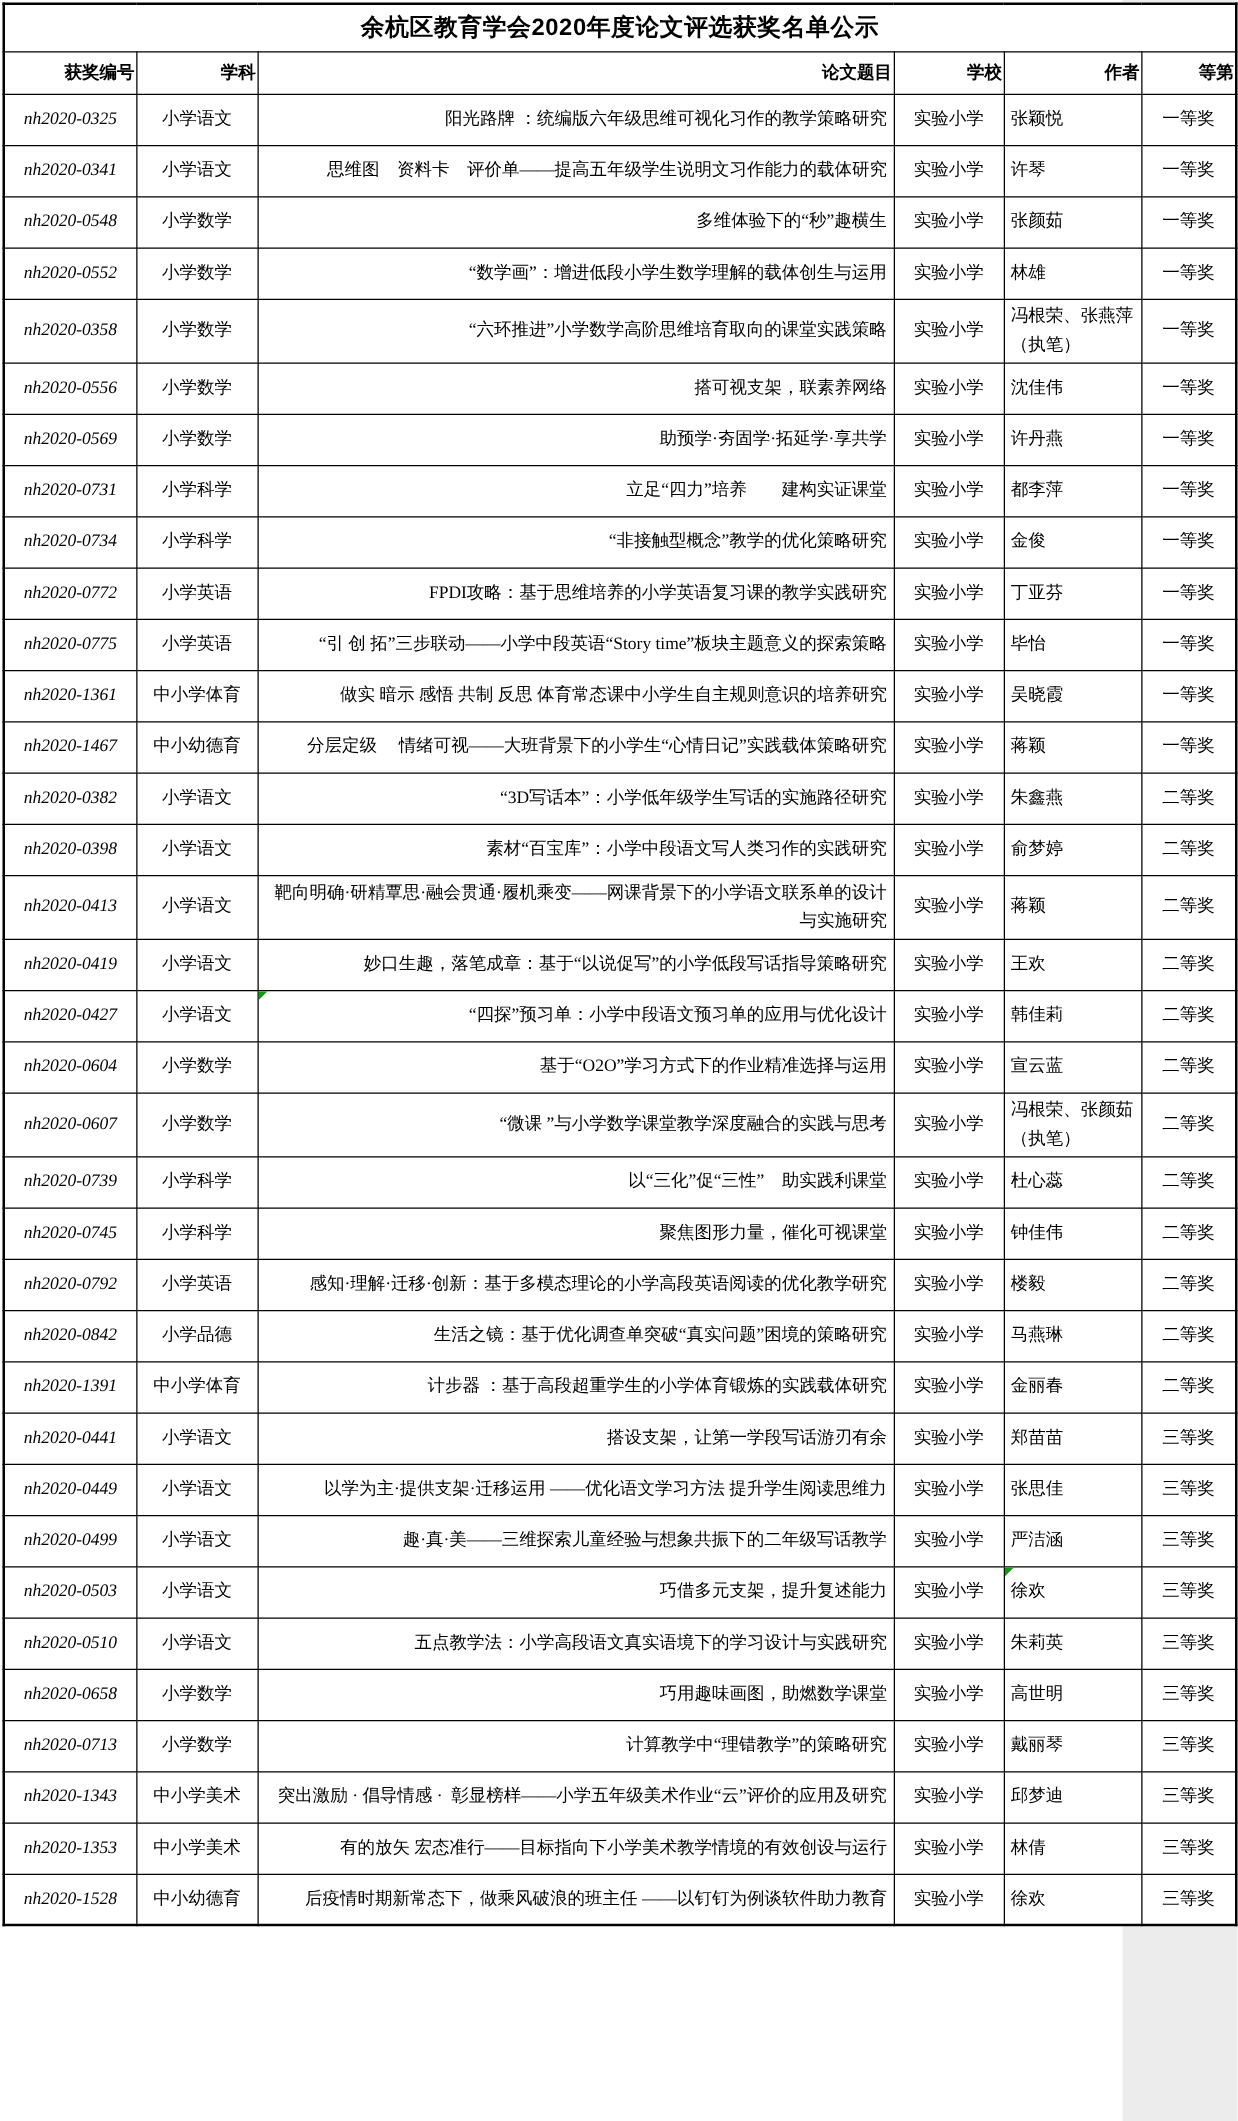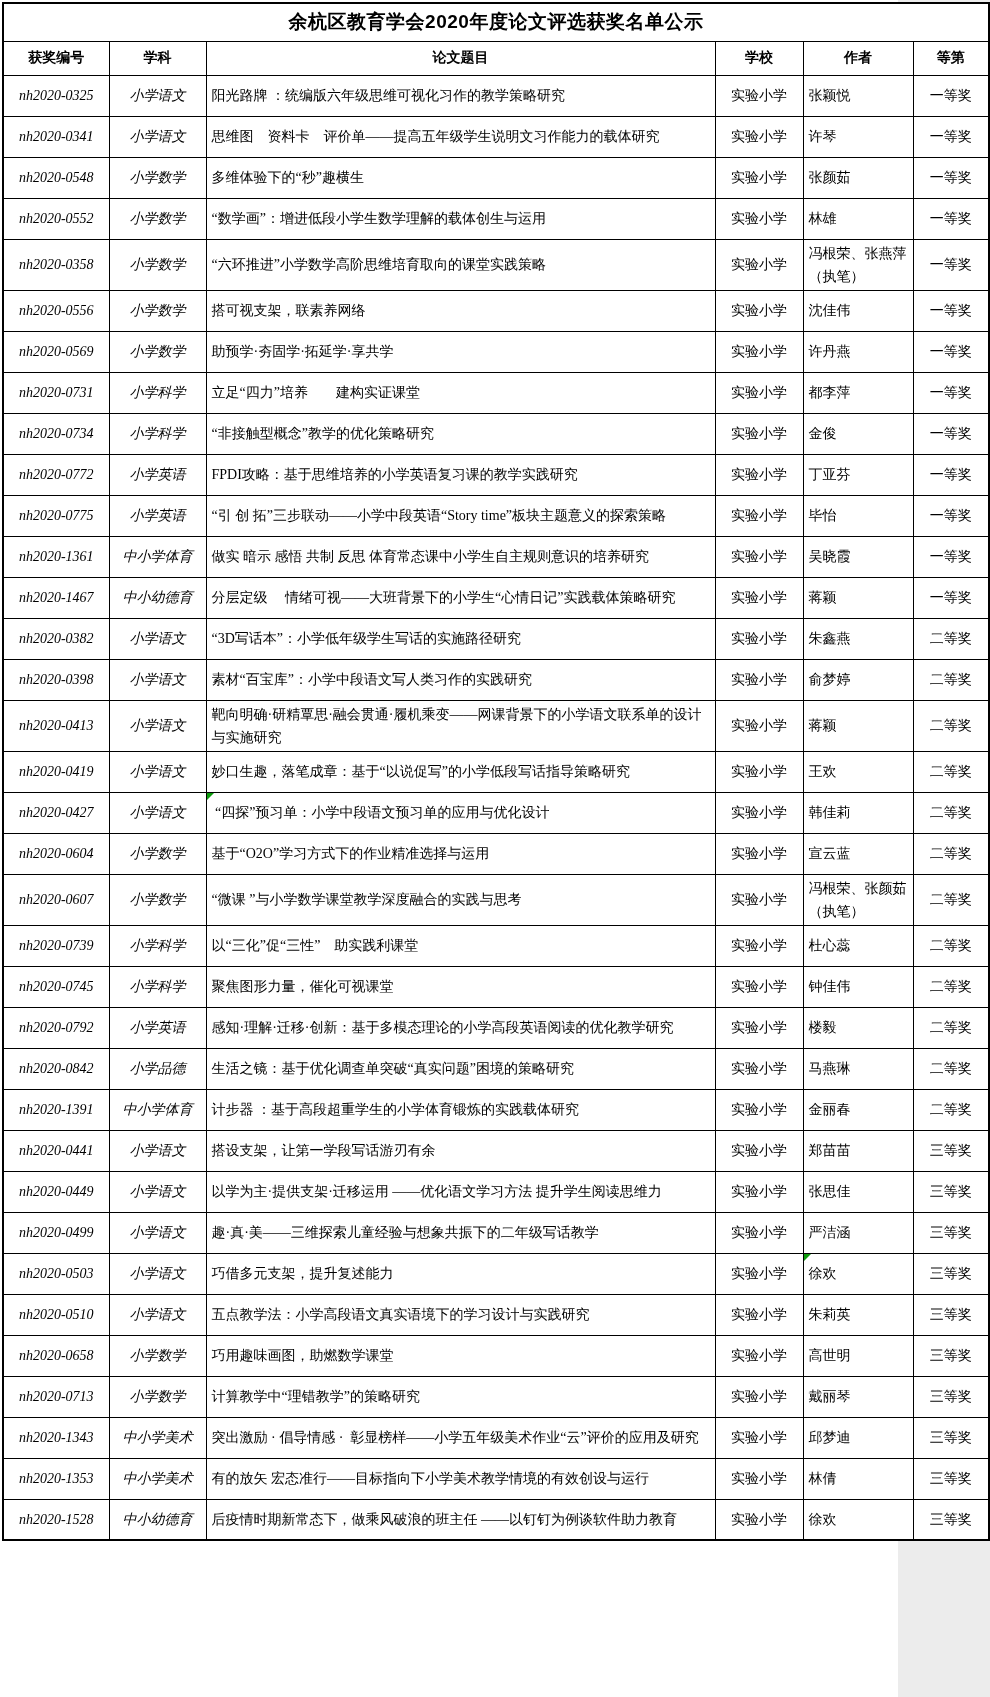--- a/index.html
+++ b/index.html
@@ -35,34 +35,34 @@
     font-size:19px;
     text-align:center;
     vertical-align:middle;
     letter-spacing:0.5px;
   }
   tr.header-row th {
     height:34px;
     font-family:"Liberation Sans","DejaVu Sans",sans-serif;
     font-weight:bold;
     font-size:14px;
-    text-align:center;
+    text-align:right;
     vertical-align:middle;
   }
   .data-row td {
     height:41px;
     font-size:14px;
     line-height:23px;
     padding:2px 5px;
     vertical-align:middle;
     position:relative;
   }
   td.c-id      { text-align:center; font-family:"Liberation Serif","DejaVu Serif",serif;font-style:italic; }
-  td.c-subject { text-align:center;font-style:italic; }
-  td.c-paper   { text-align:left; white-space:pre-wrap; }
+  td.c-subject { text-align:center; }
+  td.c-paper   { text-align:right; white-space:pre-wrap; }
   td.c-school  { text-align:center; }
   td.c-author  { text-align:left; white-space:pre-wrap; }
   td.c-award   { text-align:center; }
   .corner-marker {
     position:absolute;
     top:0; left:0;
     width:0; height:0;
     border-top:7px solid #0c9c0c;
     border-right:7px solid transparent;
   }

